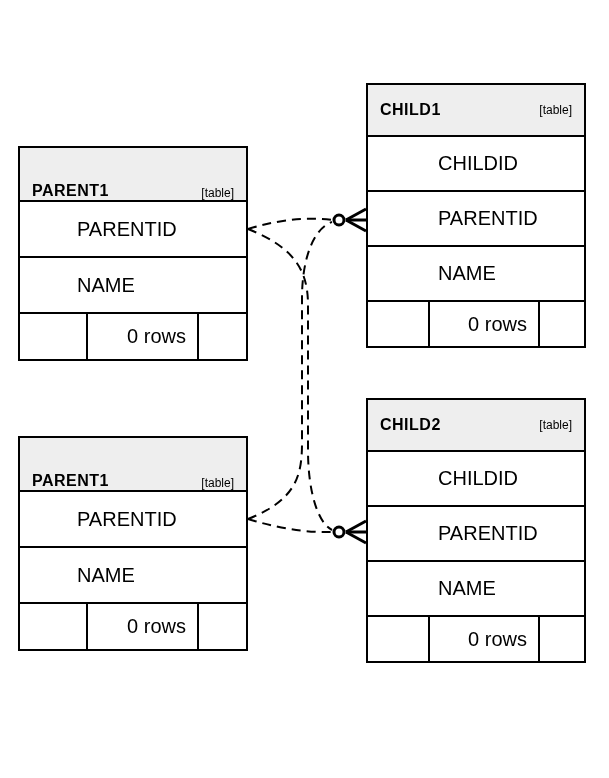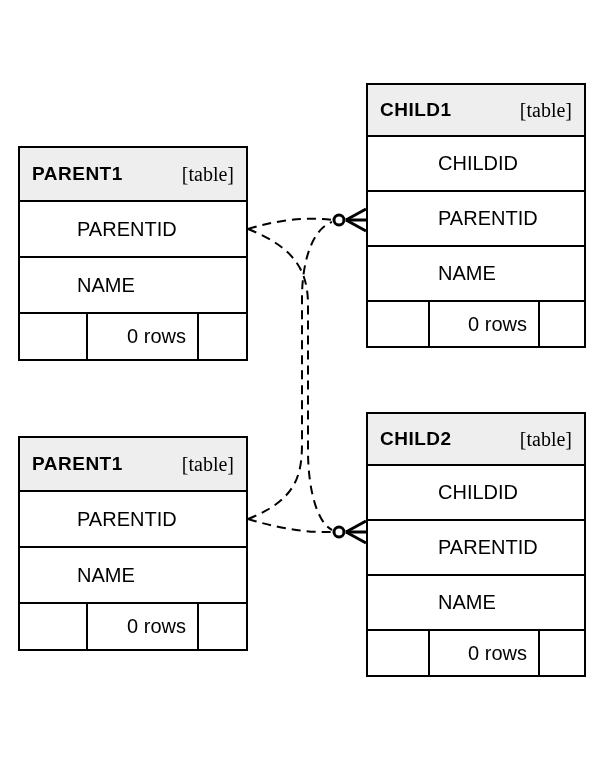--- a/index.html
+++ b/index.html
@@ -28,47 +28,47 @@
     display: flex;
     align-items: center;
   }
   .row:last-child { border-bottom: none; }
 
   .hdr {
     background: #eeeeee;
     justify-content: space-between;
     padding: 0 12px;
   }
-  .hdr .nm  { font-weight: bold; font-size: 19px; letter-spacing: 0.5px; }
-  .hdr .tag { font-size: 20px; font-family: Liberation Serif, serif; }
+  .hdr .nm  { font-weight: bold; font-size: 16px; letter-spacing: 0.5px; }
+  .hdr .tag { font-size: 12px; }
 
   .col { font-size: 20px; }
 
   .ftr .fc-left  { align-self: stretch; border-right: 2px solid #000000; }
   .ftr .fc-mid   { flex: 1; text-align: right; padding-right: 11px; font-size: 20px; }
   .ftr .fc-right { align-self: stretch; border-left: 2px solid #000000; }
 
   
-  .parent .hdr { height: 54px; }
+  .parent .hdr { height: 54px; align-items: flex-end; }
   .parent .col { height: 56px; padding-left: 57px; }
   .parent .ftr { height: 45px; }
   .parent .fc-left  { width: 66px; }
   .parent .fc-right { width: 47px; }
 
   
   .child .hdr { height: 52px; }
   .child .col { height: 55px; padding-left: 70px; }
   .child .ftr { height: 44px; }
   .child .fc-left  { width: 60px; }
   .child .fc-right { width: 44px; }
 
   #tbl-parent1-top    { left: 18px;  top: 146px; width: 230px; }
   #tbl-child1         { left: 366px; top: 83px;  width: 220px; }
   #tbl-parent1-bottom { left: 18px;  top: 436px; width: 230px; }
-  #tbl-child2         { left: 366px; top: 412px; width: 220px; }
+  #tbl-child2         { left: 366px; top: 398px; width: 220px; }
 
   
   .edges {
     position: absolute;
     left: 0; top: 0;
     width: 609px; height: 778px;
     pointer-events: none;
   }
   .edge {
     fill: none;

